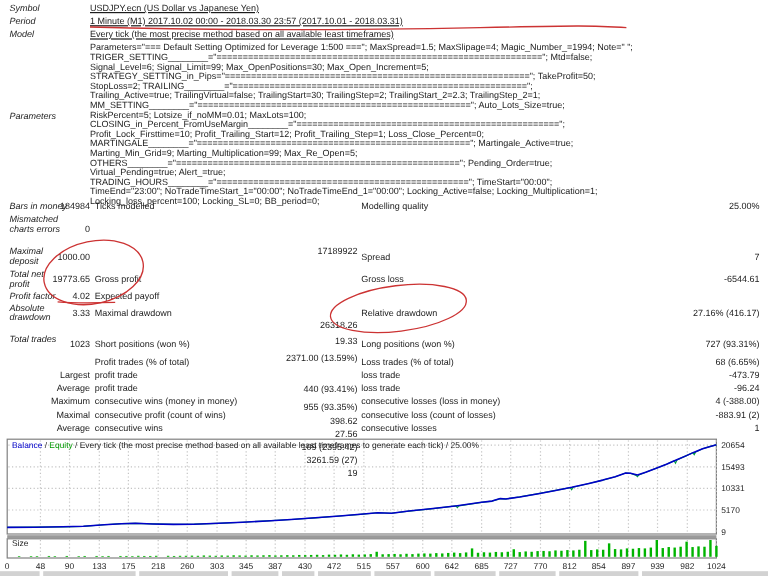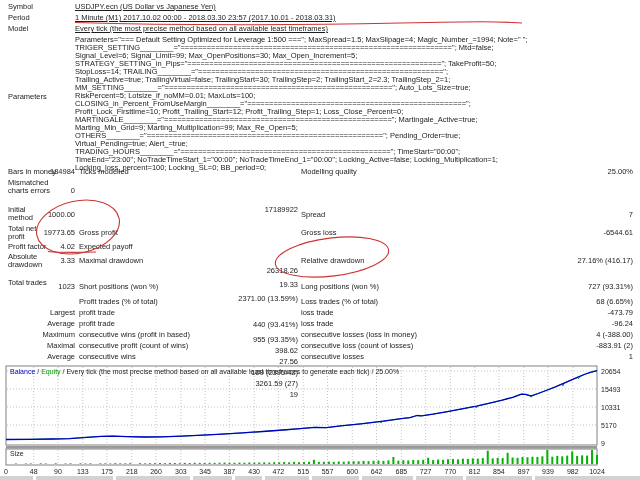--- a/index.html
+++ b/index.html
@@ -1,20 +1,20 @@
 <!DOCTYPE html>
 <html><head>
 <meta charset="utf-8">
 <style>
   html,body{margin:0;padding:0;}
   body{width:640px;height:480px;position:relative;background:#ffffff;
        font-family:"Liberation Sans",sans-serif;color:#1c1c1c;overflow:hidden;}
   .cell{position:absolute;font-size:7.5px;line-height:8px;white-space:nowrap;}
   .wrapcell{white-space:normal;}
-  .c1l{left:8px;width:56px;}
+  .c1l{left:8px;width:56px;font-style:italic;}
   .c1v{left:8px;width:67px;text-align:right;}
   .c2l{left:79px;}
   .c2v{left:180px;width:118px;text-align:right;margin-top:38px;}
   .c3l{left:301px;}
   .c3v{left:500px;width:133px;text-align:right;}
   .topv{left:75px;right:4px;text-decoration:underline;}
   .srow{position:absolute;left:0;width:640px;height:0;}
   .pline{position:absolute;left:75px;right:2px;font-size:7.5px;line-height:8px;
          white-space:nowrap;overflow:hidden;}
   #params-block{position:absolute;top:36px;left:0;width:640px;}
@@ -43,21 +43,21 @@
 </div>
 
 <div class="srow" style="top:93px">
   <span class="cell c1l">Parameters</span>
 </div>
 <div id="params-block">
   <div class="pline" style="top:0px">Parameters="=== Default Setting Optimized for Leverage 1:500 ==="; MaxSpread=1.5; MaxSlipage=4; Magic_Number_=1994; Note=" ";</div>
   <div class="pline" style="top:8px">TRIGER_SETTING________="=============================================================="; Mtd=false;</div>
   <div class="pline" style="top:16px">Signal_Level=6; Signal_Limit=99; Max_OpenPositions=30; Max_Open_Increment=5;</div>
   <div class="pline" style="top:24px">STRATEGY_SETTING_in_Pips="=========================================================="; TakeProfit=50;</div>
-  <div class="pline" style="top:32px">StopLoss=14; TRAILING________="========================================================";</div>
+  <div class="pline" style="top:32px">StopLoss=2; TRAILING________="========================================================";</div>
   <div class="pline" style="top:40px">Trailing_Active=true; TrailingVirtual=false; TrailingStart=30; TrailingStep=2; TrailingStart_2=2.3; TrailingStep_2=1;</div>
   <div class="pline" style="top:48px">MM_SETTING________="===================================================="; Auto_Lots_Size=true;</div>
   <div class="pline" style="top:56px">RiskPercent=5; Lotsize_if_noMM=0.01; MaxLots=100;</div>
   <div class="pline" style="top:64px">CLOSING_in_Percent_FromUseMargin________="==================================================";</div>
   <div class="pline" style="top:72px">Profit_Lock_Firsttime=10; Profit_Trailing_Start=12; Profit_Trailing_Step=1; Loss_Close_Percent=0;</div>
   <div class="pline" style="top:80px">MARTINGALE________="===================================================="; Martingale_Active=true;</div>
   <div class="pline" style="top:88px">Marting_Min_Grid=9; Marting_Multiplication=99; Max_Re_Open=5;</div>
   <div class="pline" style="top:96px">OTHERS________="======================================================"; Pending_Order=true;</div>
   <div class="pline" style="top:104px">Virtual_Pending=true; Alert_=true;</div>
   <div class="pline" style="top:112px">TRADING_HOURS________="================================================"; TimeStart="00:00";</div>
@@ -71,21 +71,21 @@
   <span class="cell c2l">Ticks modelled</span>
   <span class="cell c2v">17189922</span>
   <span class="cell c3l">Modelling quality</span>
   <span class="cell c3v">25.00%</span>
 </div>
 <div class="srow" style="top:179px">
   <span class="cell c1l wrapcell" style="width:44px">Mismatched charts errors</span>
   <span class="cell c1v" style="top:8px">0</span>
 </div>
 <div class="srow" style="top:206px">
-  <span class="cell c1l wrapcell" style="width:40px">Initial method</span>
+  <span class="cell c1l wrapcell" style="width:40px">Maximal deposit</span>
   <span class="cell c1v" style="top:5px">1000.00</span>
   <span class="cell c3l" style="top:5px">Spread</span>
   <span class="cell c3v" style="top:5px">7</span>
 </div>
 <div class="srow" style="top:225px">
   <span class="cell c1l wrapcell" style="width:44px">Total net profit</span>
   <span class="cell c1v" style="top:4px">19773.65</span>
   <span class="cell c2l" style="top:4px">Gross profit</span>
   <span class="cell c2v" style="top:4px">26318.26</span>
   <span class="cell c3l" style="top:4px">Gross loss</span>
@@ -128,21 +128,21 @@
 </div>
 <div class="srow" style="top:320px">
   <span class="cell c1v">Average</span>
   <span class="cell c2l">profit trade</span>
   <span class="cell c2v">27.56</span>
   <span class="cell c3l">loss trade</span>
   <span class="cell c3v">-96.24</span>
 </div>
 <div class="srow" style="top:331px">
   <span class="cell c1v">Maximum</span>
-  <span class="cell c2l">consecutive wins (profit in based)</span>
+  <span class="cell c2l">consecutive wins (money in money)</span>
   <span class="cell c2v">109 (2395.42)</span>
   <span class="cell c3l">consecutive losses (loss in money)</span>
   <span class="cell c3v">4 (-388.00)</span>
 </div>
 <div class="srow" style="top:342px">
   <span class="cell c1v">Maximal</span>
   <span class="cell c2l">consecutive profit (count of wins)</span>
   <span class="cell c2v">3261.59 (27)</span>
   <span class="cell c3l">consecutive loss (count of losses)</span>
   <span class="cell c3v">-883.91 (2)</span>

